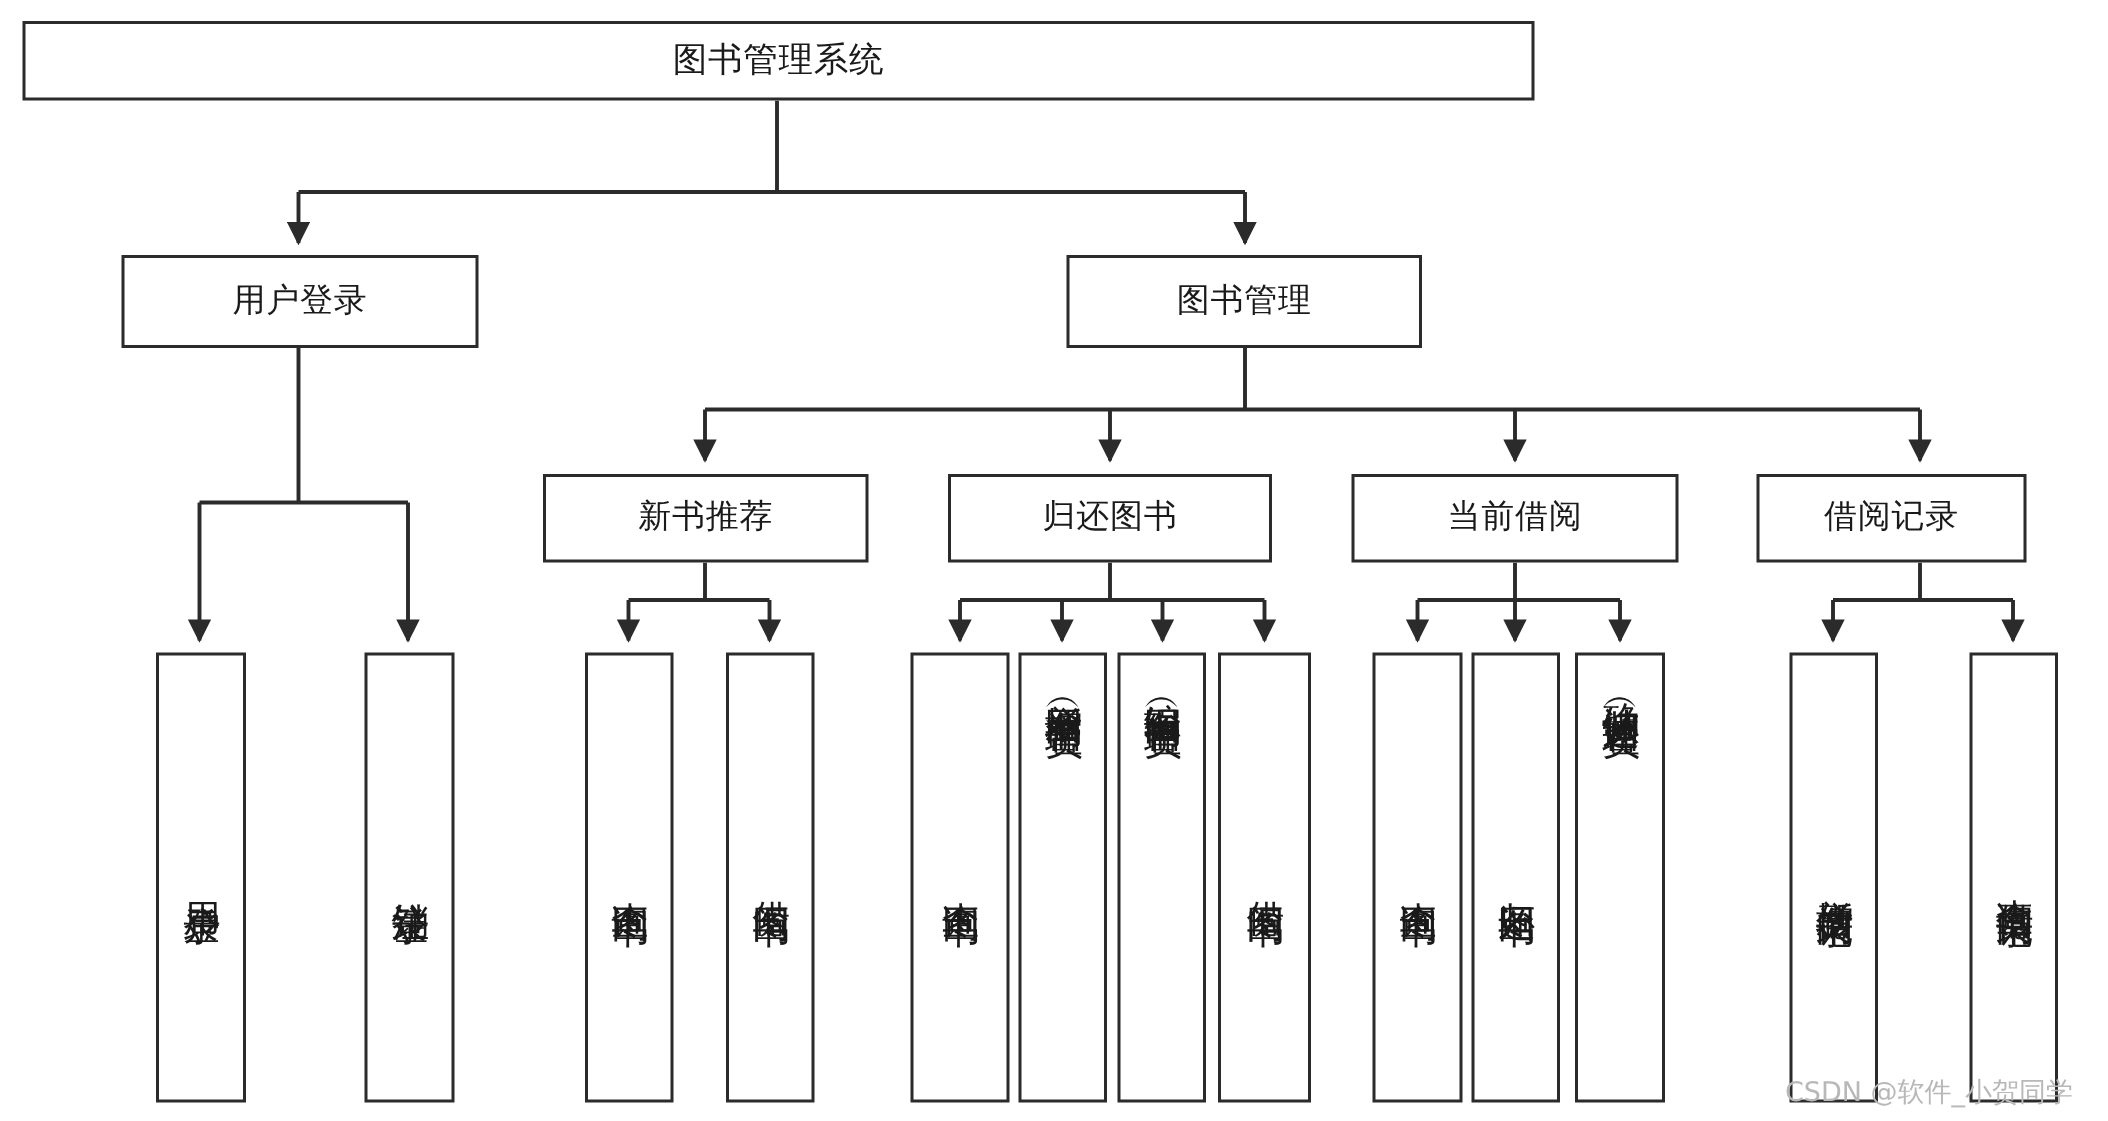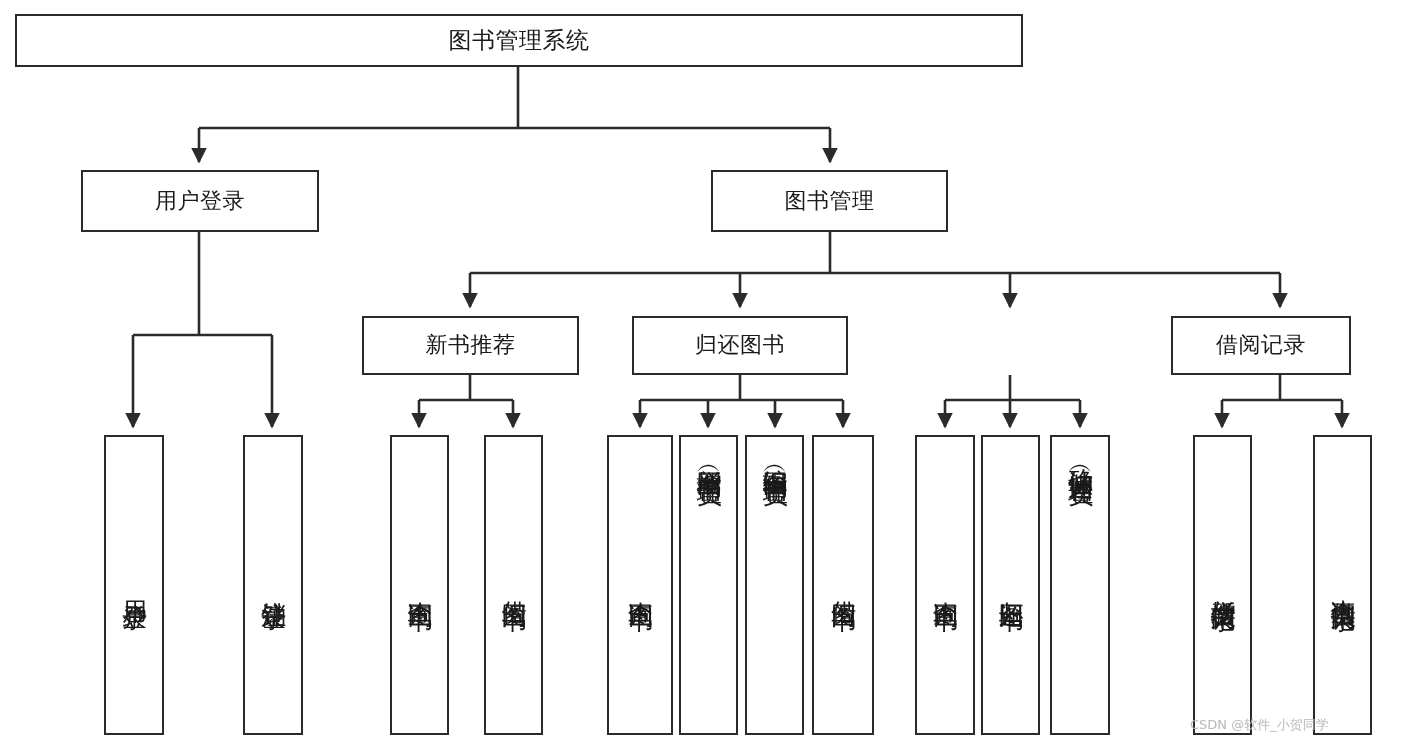--- a/index.html
+++ b/index.html
@@ -62,21 +62,21 @@
     letter-spacing: 2px;
     white-space: nowrap;
   }
   .node.v.mid {
     align-items: center;
     padding-top: 0;
   }
   .watermark {
     position: absolute;
     color: #b8b8b8;
-    font-size: 13px;
+    font-size: 18px;
     white-space: nowrap;
     font-family: "DejaVu Sans", "Liberation Sans", sans-serif;
   }
 </style>
 </head>
 <body>
 
 <div id="canvas">
 
   <svg id="wires" viewBox="0 0 1405 747" xmlns="http://www.w3.org/2000/svg">
@@ -139,20 +139,23 @@
   <div class="node h" style="left:362px; top:316px; width:217px; height:59px;">
     <span class="lbl">新书推荐</span>
   </div>
 
   <div class="node h" style="left:711px; top:170px; width:237px; height:62px;">
     <span class="lbl">图书管理</span>
   </div>
   <div class="node h" style="left:632px; top:316px; width:216px; height:59px;">
     <span class="lbl">归还图书</span>
   </div>
+  <div class="node h" style="left:901px; top:316px; width:218px; height:59px;">
+    <span class="lbl">当前借阅</span>
+  </div>
   <div class="node h" style="left:1171px; top:316px; width:180px; height:59px;">
     <span class="lbl">借阅记录</span>
   </div>
 
   <div class="node v mid" style="left:104px; top:435px; width:60px; height:300px;">
     <span class="lbl">用户登录</span>
   </div>
   <div class="node v mid" style="left:243px; top:435px; width:60px; height:300px;">
     <span class="lbl">注销登录</span>
   </div>

